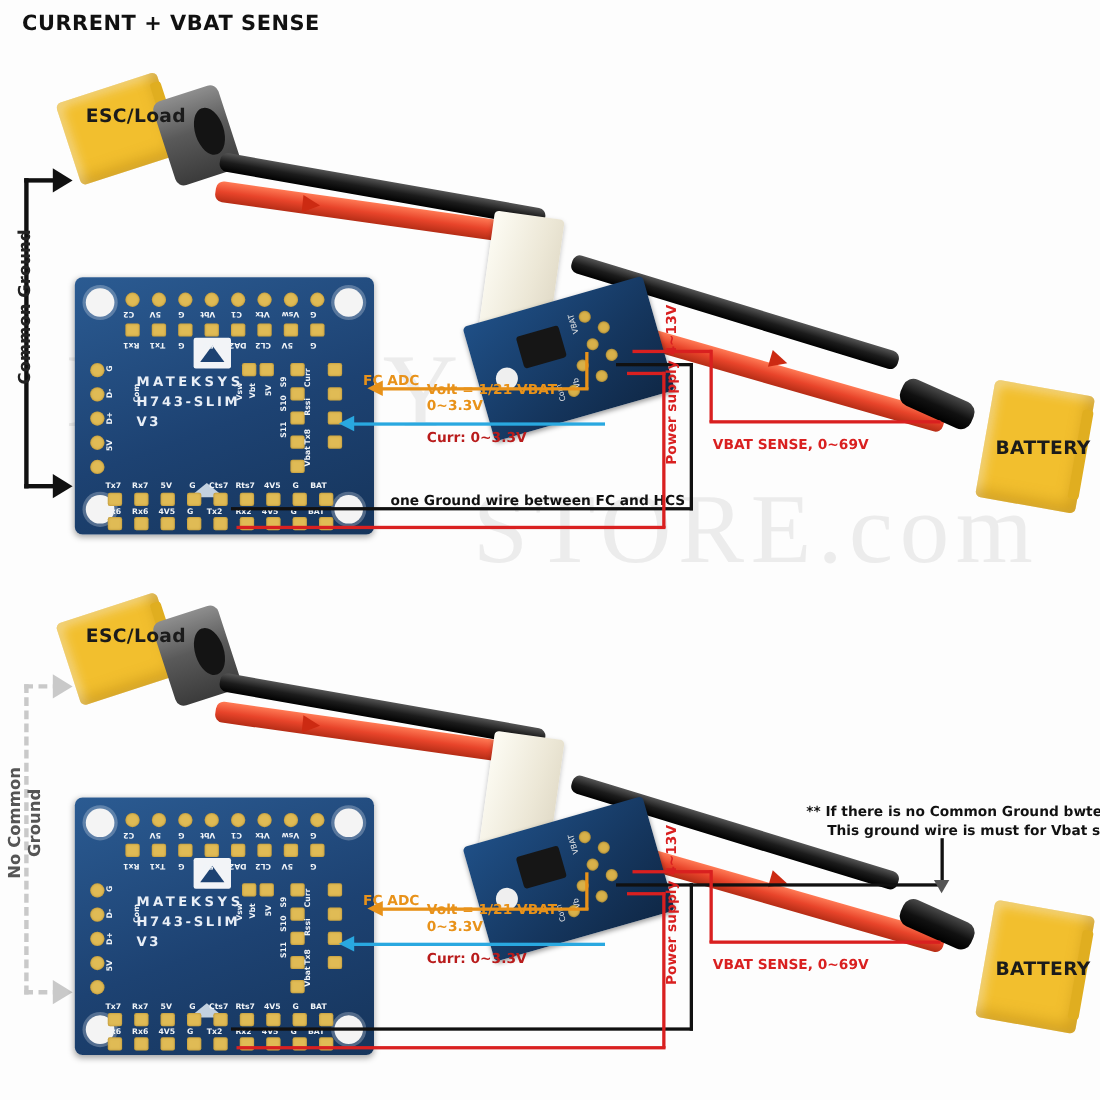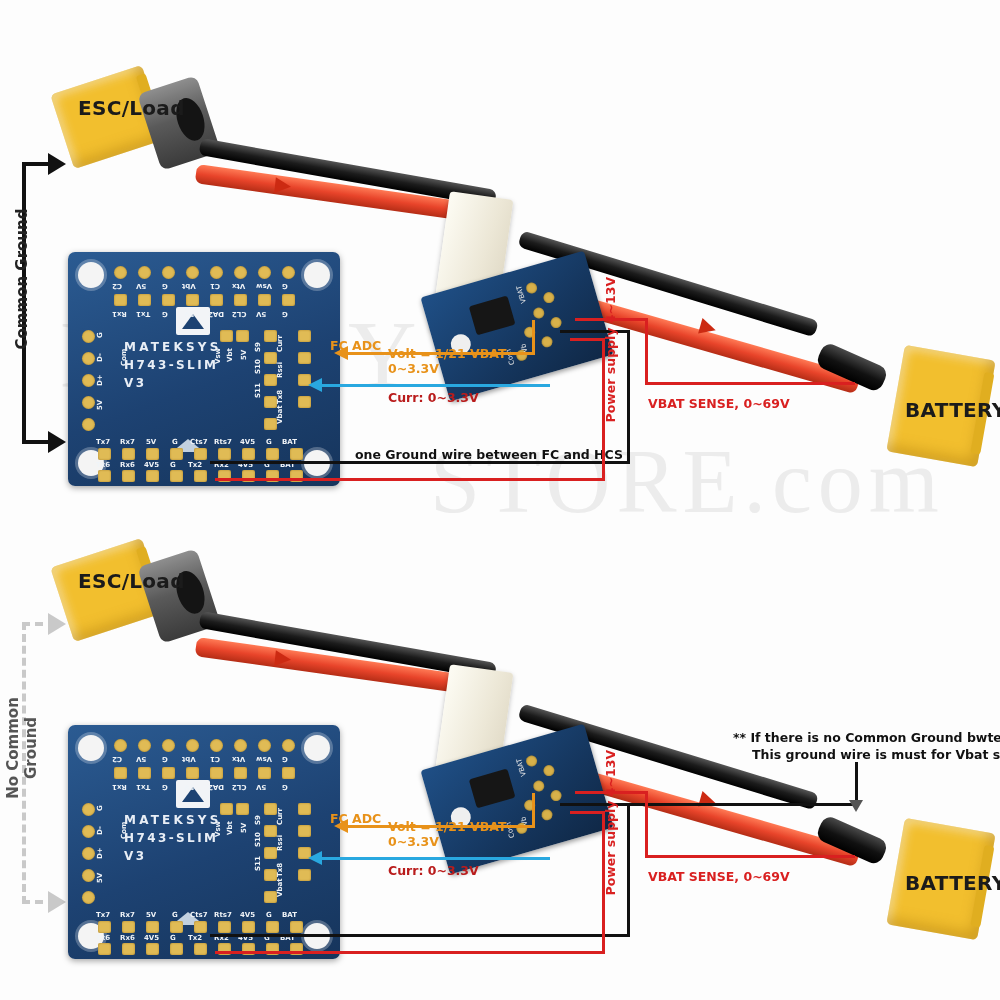--- a/index.html
+++ b/index.html
@@ -93,21 +93,21 @@
     background: linear-gradient(180deg,#8e8e8e,#5a5a5a 45%,#3b3b3b);
     border-radius: 8px;
   }
   .sleeve .hole {
     position: absolute; right: 6px; top: 22%;
     width: 26px; height: 56%;
     background: #141414; border-radius: 50%;
   }
   .conn-label {
     position: absolute;
-    font-size: 20px; font-weight: bold; color: #1b1b1b;
+    font-size: 17px; font-weight: bold; color: #1b1b1b;
     font-family: "DejaVu Sans", sans-serif;
     letter-spacing: .3px;
   }
 
   
   .wire { position: absolute; transform-origin: left center; border-radius: 7px; }
   .wire.red {
     background: linear-gradient(180deg,#ff7a55,#e8442a 50%,#b52d16);
   }
   .wire.black {
@@ -264,20 +264,21 @@
   }
 </style>
 </head>
 <body>
 
 <div id="page">
 
   <div class="watermark wm1">HOBBY</div>
   <div class="watermark wm2">STORE.com</div>
 
+  <div class="title">CURRENT + VBAT SENSE</div>
 
   <div>
 
     <div class="bracket" style="left:0px; top:150px;">
       <div class="vbar"></div>
       <div class="hbar top"></div>
       <div class="hbar bot"></div>
       <div class="arrow top"></div>
       <div class="arrow bot"></div>
       <div class="blabel">Common Ground</div>

